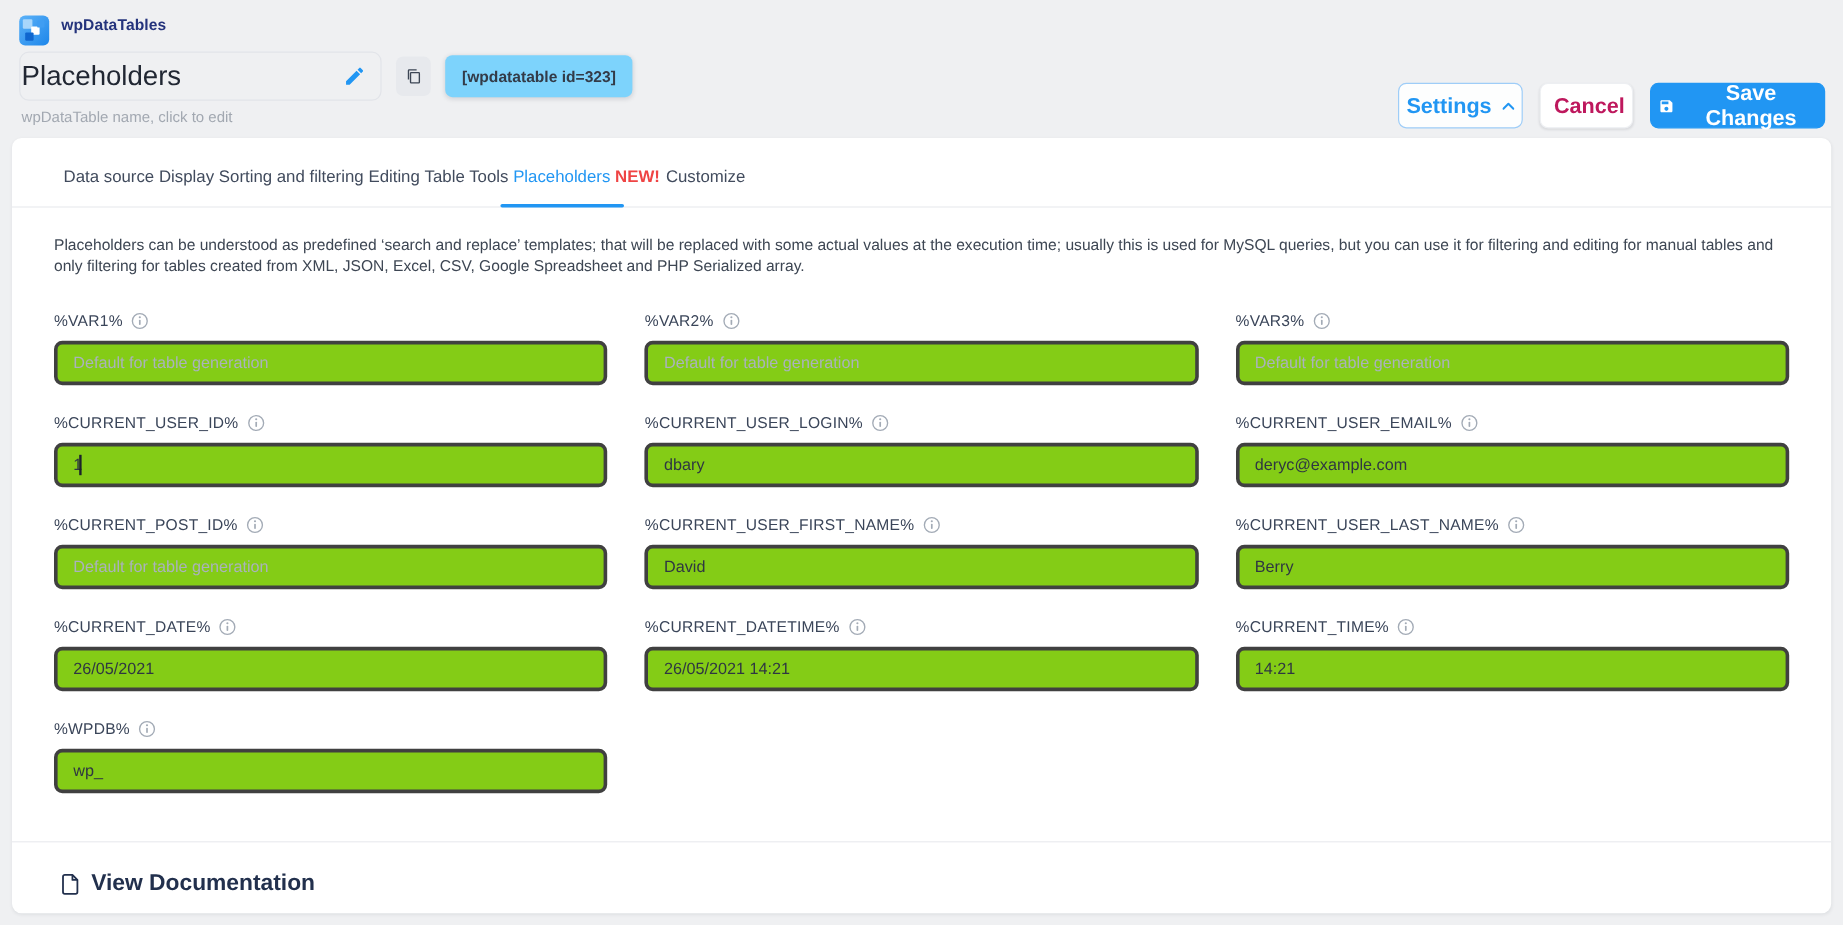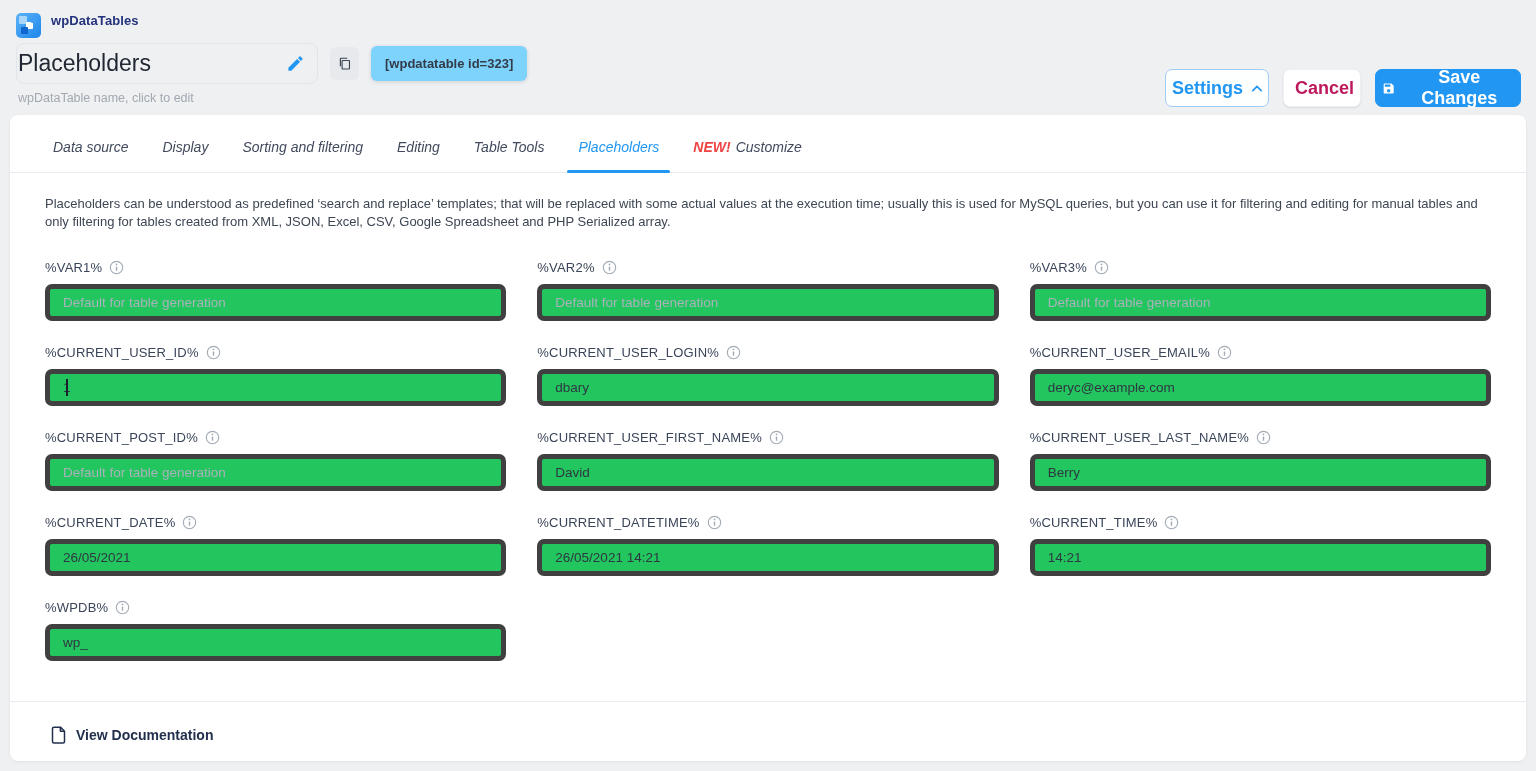--- a/index.html
+++ b/index.html
@@ -42,47 +42,47 @@
     font-family:"Liberation Sans", sans-serif; }
   .btn-settings { width:104px; gap:9px; background:#fdfefe; border:1px solid #9ecdf8; color:#2196f3; }
   .btn-cancel { width:78px; background:#ffffff; border:1px solid #edeff2;
     box-shadow:0 1px 2px rgba(16,24,40,.10); color:#be185d; }
   .btn-save { width:146px; gap:9px; background:#2196f3; border:1px solid #2196f3; color:#ffffff; }
 
   
   .card { margin:0 10px; background:#ffffff; border-radius:8px;
     box-shadow:0 1px 3px rgba(16,24,40,.07); height:646px; }
 
-  .tabs { display:flex; gap:30px; padding:24px 25px 0 41px;
-    border-bottom:1px solid #eaecef;font-style:italic; }
+  .tabs { display:flex; padding:24px 25px 0 41px;
+    border-bottom:1px solid #eaecef; }
   .tab { font-size:14px; font-weight:500; color:#414b5d; padding:0 2px 17px;
     position:relative; cursor:pointer; white-space:nowrap; }
   .tab.active { color:#2196f3; }
   .tab.active::after { content:""; position:absolute; left:-9px; right:-9px; bottom:-1px;
     height:3px; background:#2196f3; border-radius:2px; }
   .new-badge { color:#ef4444; font-weight:bold; margin-right:5px; }
 
   .description { margin:22px 25px 0 25px; padding-left:10px; font-size:13px;
     line-height:18px; color:#3d4653; max-width:1470px; }
 
   .fields-grid { display:grid; grid-template-columns:repeat(3, 1fr);
     column-gap:31px; row-gap:24px; margin:29px 35px 0 35px; }
   .field-label-row { display:flex; align-items:center; gap:7px; margin-bottom:9px; }
   .field-label { font-size:13px; font-weight:500; color:#3a4559; letter-spacing:.2px; }
   .info-icon { display:inline-flex; cursor:pointer; }
   .input-wrap { position:relative; }
-  .field-input { width:100%; height:37px; border:5px solid #404040; border-radius:7px;
-    padding:0 13px; font-size:13.5px; color:#2f3742; background:#22c55e;
+  .field-input { width:100%; height:37px; border:3px solid #404040; border-radius:7px;
+    padding:0 13px; font-size:13.5px; color:#2f3742; background:#84cc16;
     font-family:"Liberation Sans", sans-serif; outline:none; }
   .field-input::placeholder { color:#aab2bc; }
   .caret { position:absolute; left:21px; top:10px; width:1.5px; height:17px; background:#1c222b; }
 
   .footer-divider { margin-top:40px; border-top:1px solid #eaecef; }
   .doc-link { display:flex; align-items:center; gap:10px; margin:24px 25px 0 41px;
-    color:#22304d; font-weight:bold; font-size:14px; cursor:pointer; width:max-content; }
+    color:#22304d; font-weight:bold; font-size:19px; cursor:pointer; width:max-content; }
 </style>
 </head>
 <body>
 
 <div class="topbar">
   <div class="brand-row">
     <span class="logo-icon">
       <span class="px1"></span>
         <span class="px2"></span>
         <span class="px3"></span>

